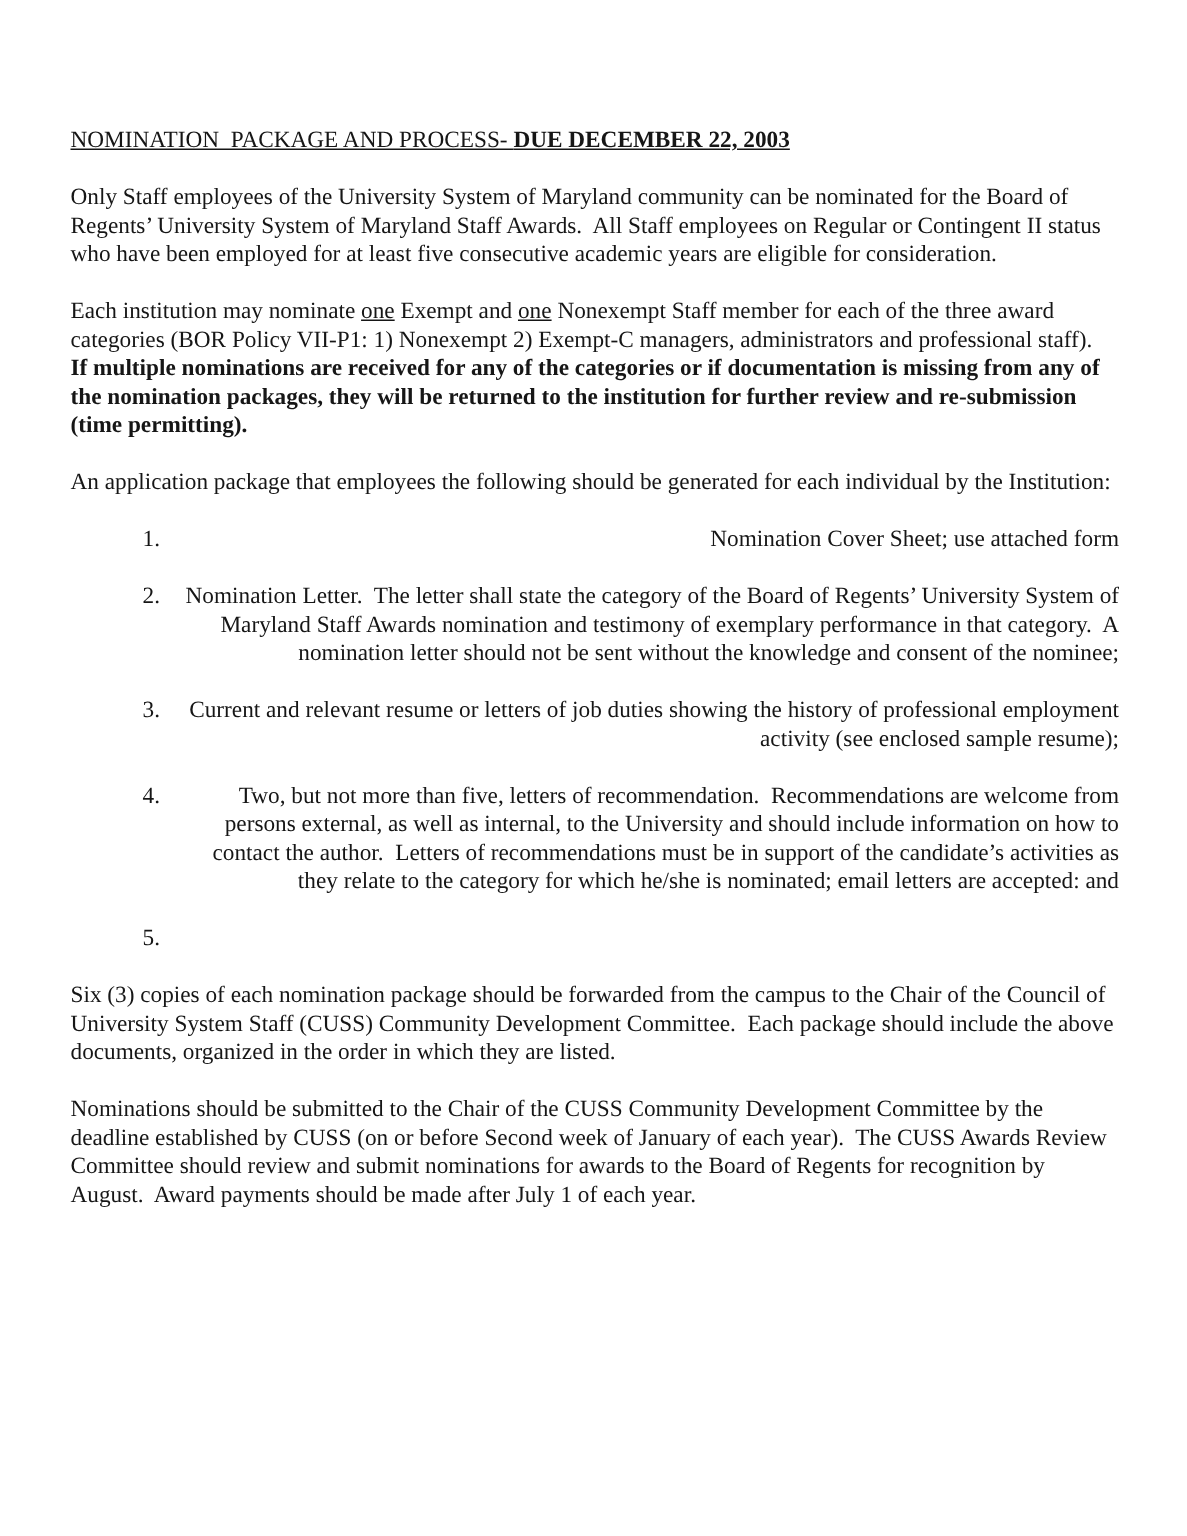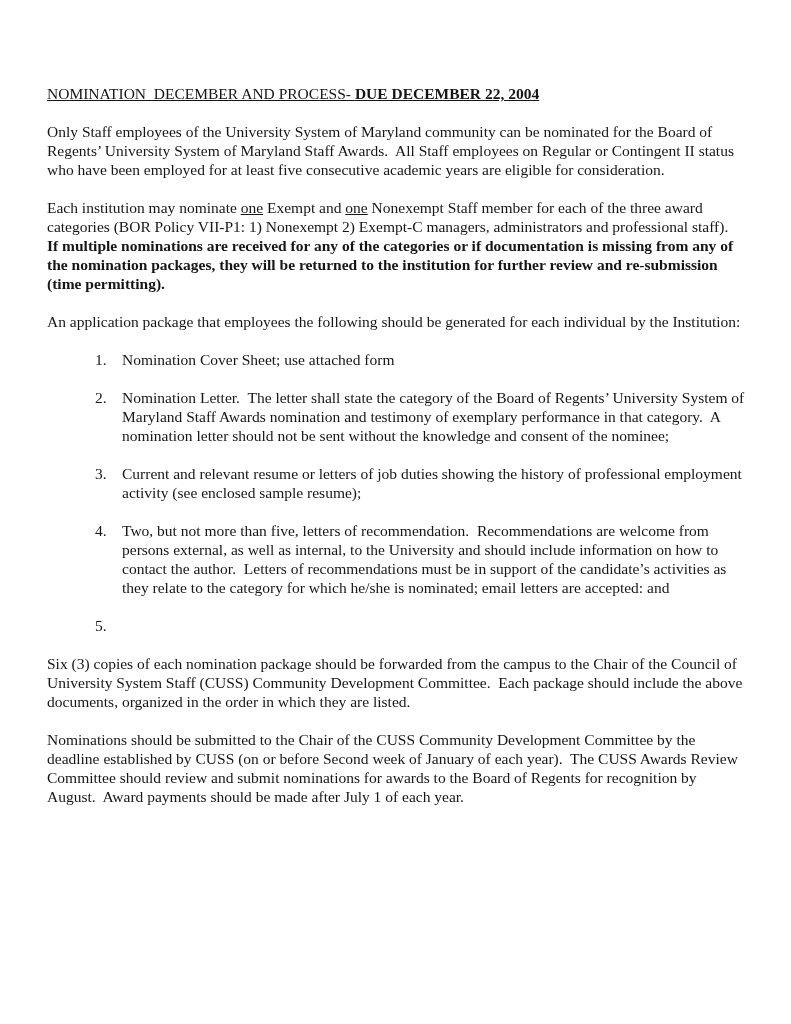--- a/index.html
+++ b/index.html
@@ -54,28 +54,29 @@
     margin: 0 0 19px 0;
   }
   .list-item .num {
     flex: 0 0 auto;
     width: 27px;
     margin-left: 48px;
   }
   .list-item .item-text {
     flex: 1 1 auto;
     white-space: pre-wrap;
+    text-align: right;
   }
 </style>
 </head>
 <body>
 
 <div class="page">
 
-  <h1 class="title"><span class="u-wrap"><span>NOMINATION  DECEMBER AND PROCESS- </span><b>DUE DECEMBER 22, 2004</b></span></h1>
+  <h1 class="title"><span class="u-wrap"><span>NOMINATION  PACKAGE AND PROCESS- </span><b>DUE DECEMBER 22, 2003</b></span></h1>
 
   <p class="para">Only Staff employees of the University System of Maryland community can be nominated for the Board of Regents’ University System of Maryland Staff Awards.  All Staff employees on Regular or Contingent II status who have been employed for at least five consecutive academic years are eligible for consideration.</p>
 
   <p class="para"><span>Each institution may nominate </span><span class="u">one</span><span> Exempt and </span><span class="u">one</span><span> Nonexempt Staff member for each of the three award categories (BOR Policy VII-P1: 1) Nonexempt 2) Exempt-C managers, administrators and professional staff).  </span><span class="bold-seg">If multiple nominations are received for any of the categories or if documentation is missing from any of the nomination packages, they will be returned to the institution for further review and re-submission (time permitting).</span></p>
 
   <p class="para">An application package that employees the following should be generated for each individual by the Institution:</p>
 
   <div class="list">
 
     <div class="list-item">

